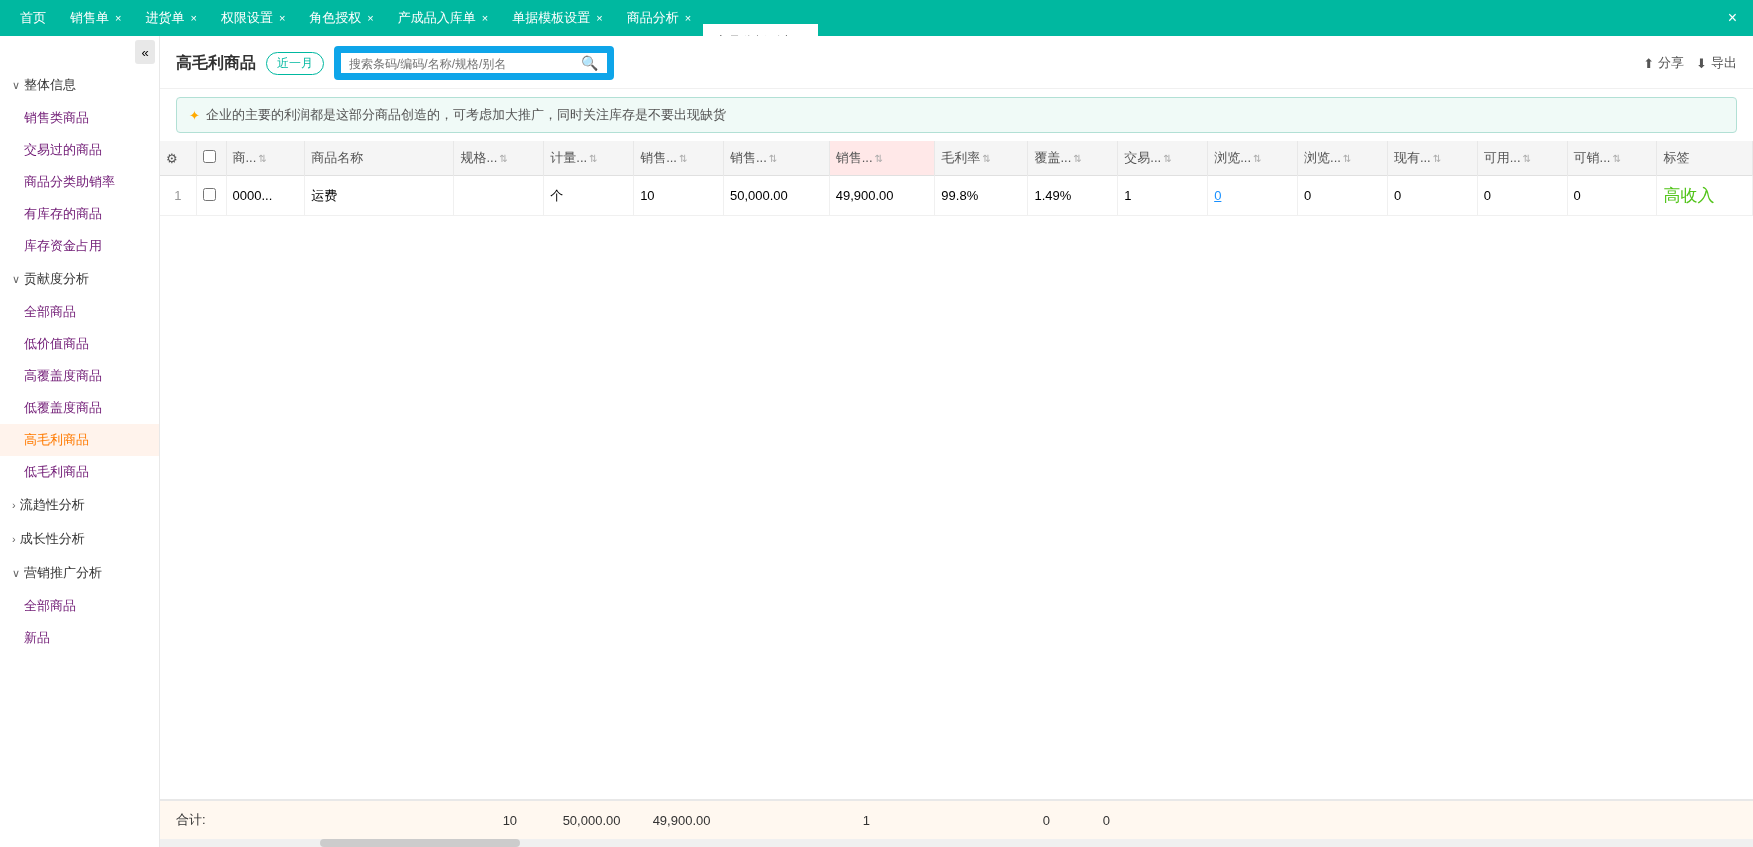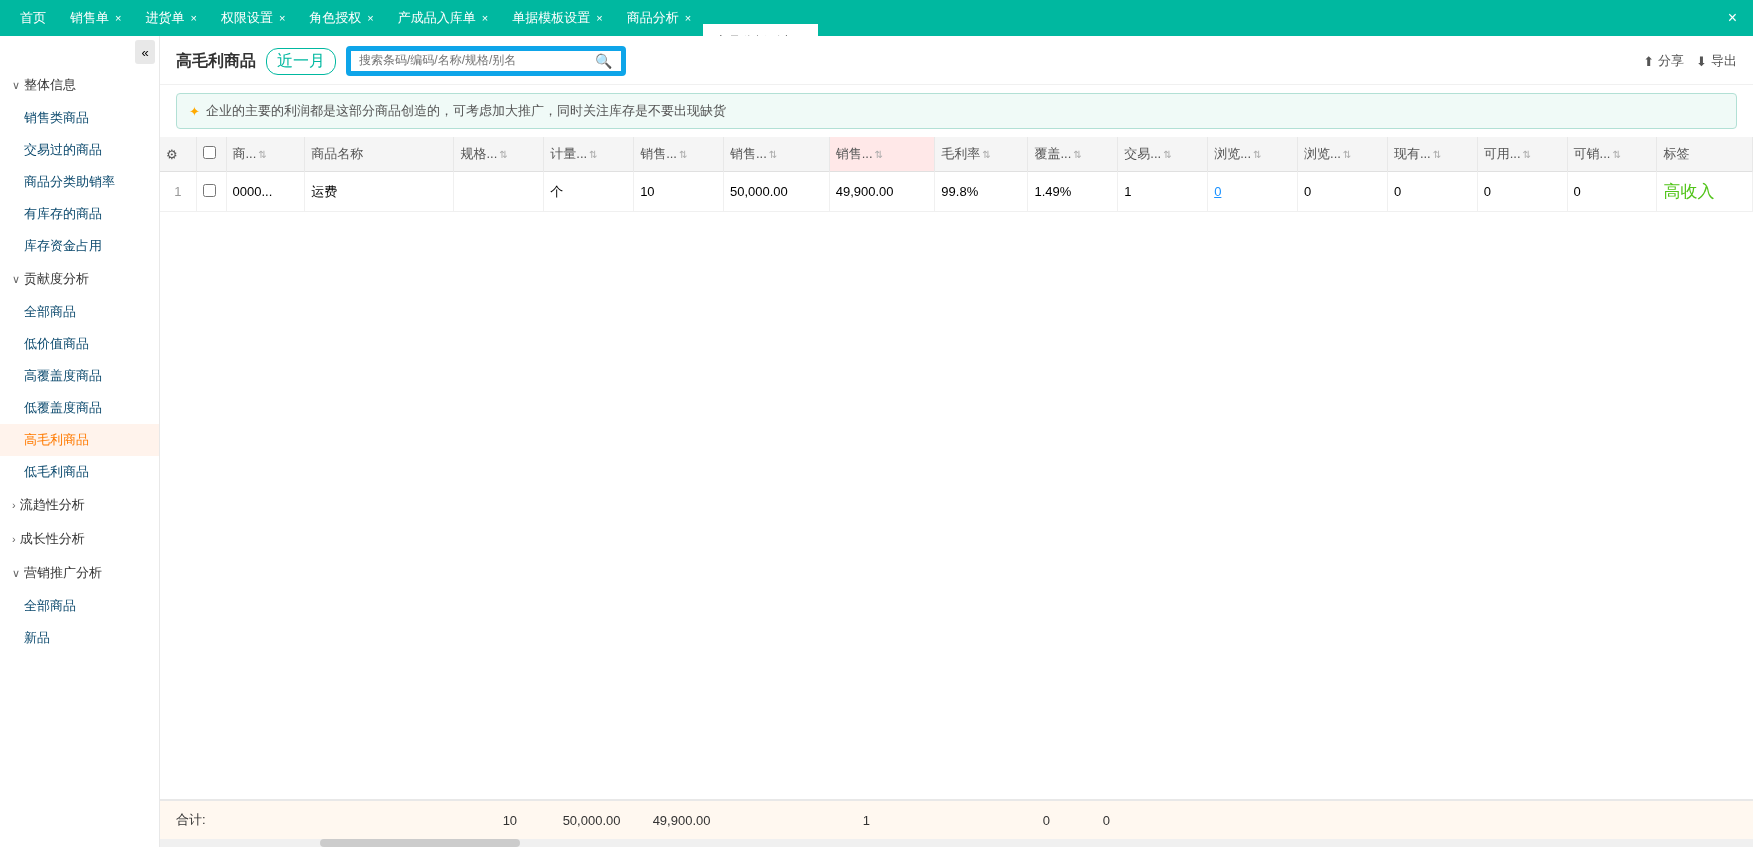--- a/index.html
+++ b/index.html
@@ -50,21 +50,21 @@
       padding: 8px 12px;
       font-size: 13px;
       color: #333;
       cursor: pointer;
       font-weight: 500;
     }
     .sidebar-group-header .arrow { margin-right: 4px; font-size: 11px; color: #666; }
     .sidebar-item {
       padding: 7px 12px 7px 24px;
       font-size: 13px;
-      color: #0c4a6e;
+      color: #701a75;
       cursor: pointer;
       display: flex;
       align-items: center;
     }
     .sidebar-item.active { background: #fff3ec; color: #ff7a00; font-weight: 500; }
 
     
     .collapse-btn {
       position: absolute;
       right: -10px;
@@ -105,26 +105,26 @@
       font-weight: 600;
       color: #333;
     }
     .date-filter-btn {
       background: #fff;
       border: 1px solid #00b8a0;
       color: #00b8a0;
       padding: 2px 10px;
       border-radius: 12px;
       cursor: pointer;
-      font-size: 16px;
+      font-size: 12px;
     }
     .search-box {
       display: flex;
-      align-items: flex-start;
-      border: 5px solid #0ea5e9;
+      align-items: flex-end;
+      border: 7px solid #0ea5e9;
       border-radius: 4px;
       padding: 2px 8px;
       flex: 1;
       max-width: 280px;
     }
     .search-box input {
       border: none;
       outline: none;
       flex: 1;
       font-size: 12px;

